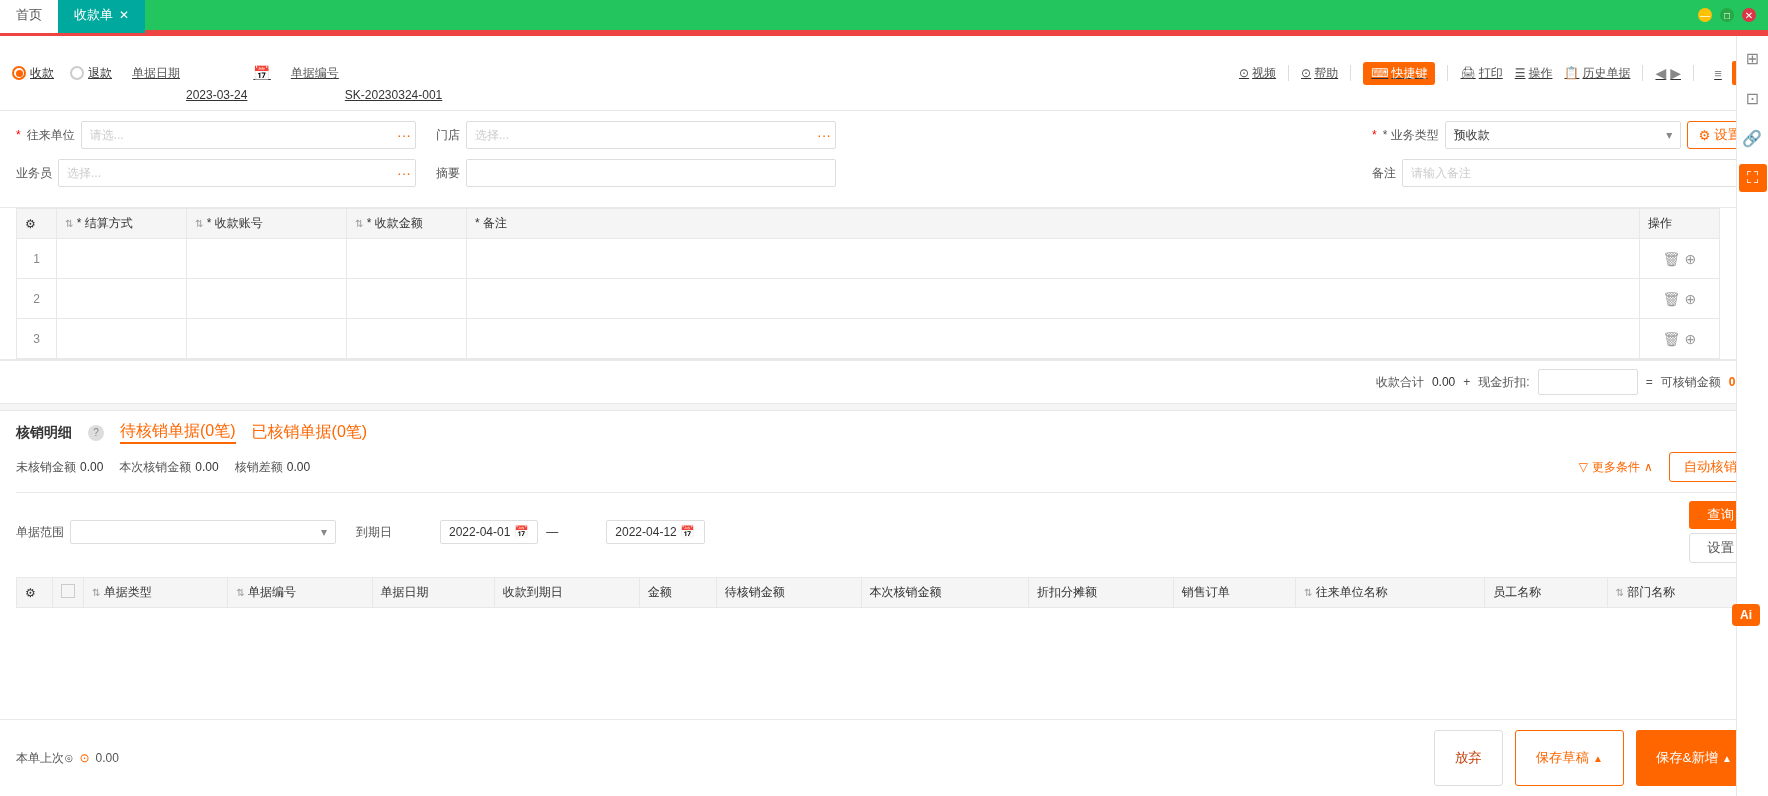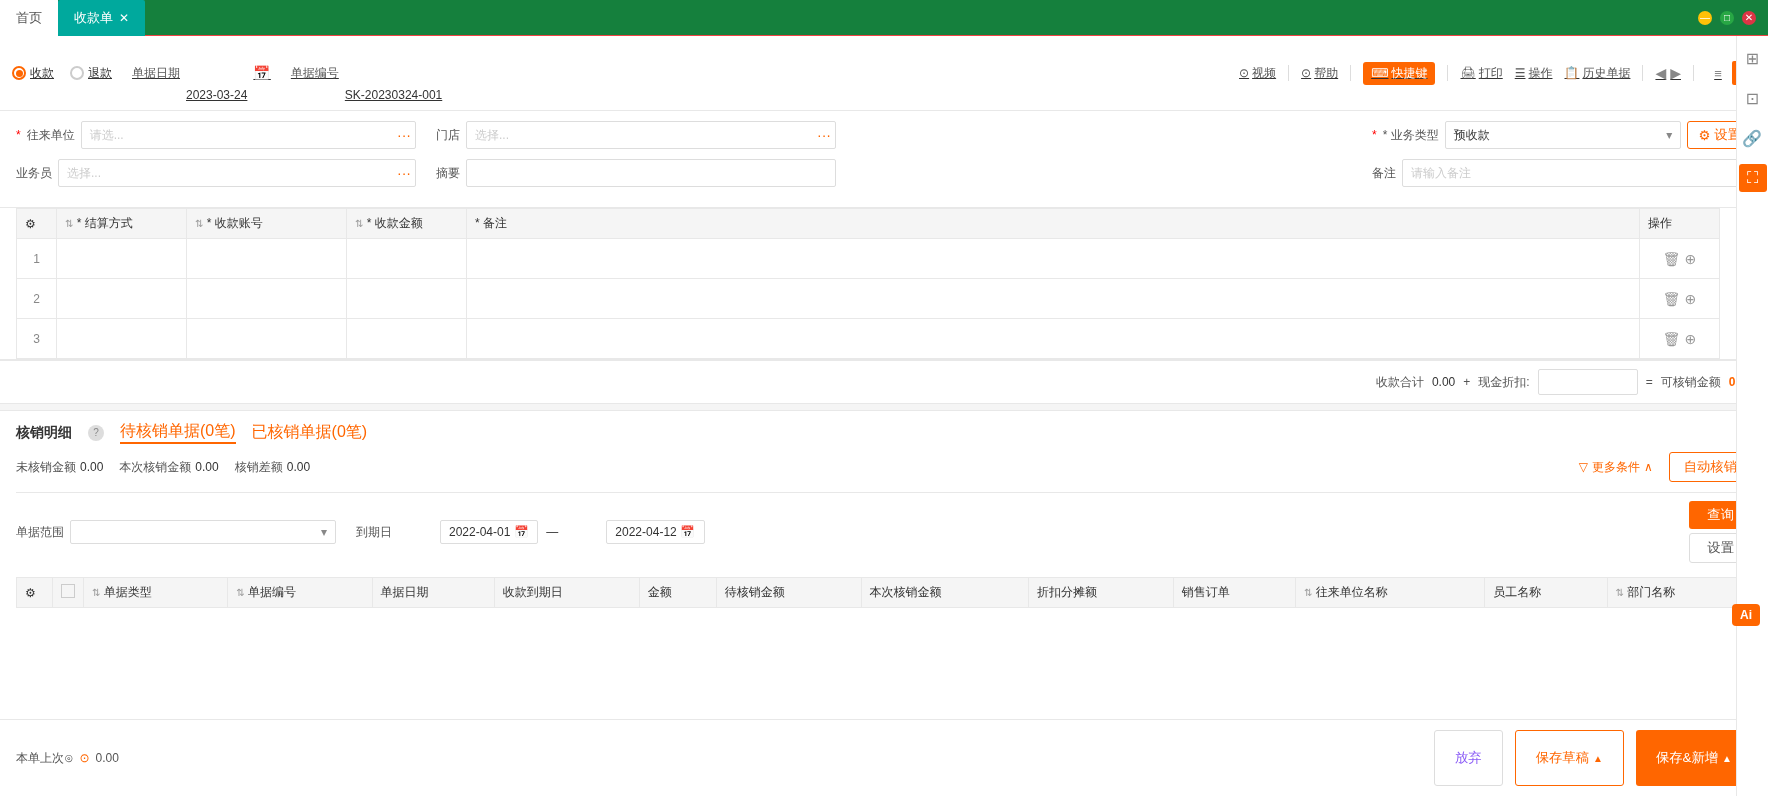--- a/index.html
+++ b/index.html
@@ -1,19 +1,19 @@
 <!DOCTYPE html>
 <html><head>
   <meta charset="utf-8">
   <style>
     * { margin: 0; padding: 0; box-sizing: border-box; }
     body { font-family: 'Microsoft YaHei', Arial, sans-serif; font-size: 12px; background: #f0f2f5; color: #333; width: 1768px; height: 796px; overflow: hidden; }
 
     
-    .tab-bar { display: flex; align-items: center; background: #15803d; height: 36px; border-bottom: 1px solid #ef4444; }
+    .tab-bar { display: flex; align-items: center; background: #22c55e; height: 36px; border-bottom: 6px solid #ef4444; }
     .tab-item { padding: 0 16px; height: 36px; display: flex; align-items: center; cursor: pointer; font-size: 13px; color: #555; }
     .tab-item.active { background: #00a99d; color: #fff; border-radius: 2px 2px 0 0; }
     .tab-close { margin-left: 6px; font-size: 12px; cursor: pointer; }
     .tab-home { background: #fff; color: #555; }
     .window-controls { margin-left: auto; display: flex; align-items: center; gap: 8px; padding-right: 12px; }
     .win-btn { width: 14px; height: 14px; border-radius: 50%; display: flex; align-items: center; justify-content: center; cursor: pointer; font-size: 10px; color: #fff; border: none; }
     .win-min { background: #ffc107; }
     .win-max { background: #28a745; }
     .win-close { background: #dc3545; }
 
@@ -97,21 +97,21 @@
     .bottom-table { width: 100%; border-collapse: collapse; }
     .bottom-table th { background: #f5f5f5; border: 1px solid #e8e8e8; padding: 6px 8px; text-align: left; font-weight: normal; color: #333; white-space: nowrap; font-size: 12px; }
     .checkbox-cell { width: 30px; text-align: center; }
     .checkbox { width: 14px; height: 14px; border: 1px solid #ccc; display: inline-block; cursor: pointer; }
 
     
     .bottom-bar { display: flex; align-items: center; padding: 10px 16px; border-top: 1px solid #e8e8e8; background: #fff; margin-top: auto; }
     .bottom-info { display: flex; align-items: center; gap: 6px; color: #555; }
     .info-icon { color: #f60; cursor: pointer; }
     .bottom-actions { margin-left: auto; display: flex; gap: 12px; }
-    .btn-abandon { background: #fff; border: 1px solid #ddd; padding: 18px 20px; border-radius: 3px; cursor: pointer; color: #8b5cf6; }
+    .btn-abandon { background: #fff; border: 1px solid #ddd; padding: 18px 20px; border-radius: 3px; cursor: pointer; color: #c2410c; }
     .btn-draft { background: #fff; border: 1px solid #f60; color: #f60; padding: 7px 20px; border-radius: 3px; cursor: pointer; display: flex; align-items: center; gap: 4px; }
     .btn-save-new { background: #f60; color: #fff; border: none; padding: 7px 20px; border-radius: 3px; cursor: pointer; display: flex; align-items: center; gap: 4px; }
     .btn-arrow { font-size: 10px; }
 
     
     .right-sidebar { position: fixed; right: 0; top: 36px; width: 32px; background: #fff; border-left: 1px solid #e8e8e8; display: flex; flex-direction: column; align-items: center; padding: 8px 0; gap: 12px; height: calc(796px - 36px); z-index: 10; }
     .sidebar-icon { cursor: pointer; color: #888; font-size: 16px; width: 28px; height: 28px; display: flex; align-items: center; justify-content: center; }
     .sidebar-icon.active { background: #f60; color: #fff; border-radius: 3px; }
 
     

